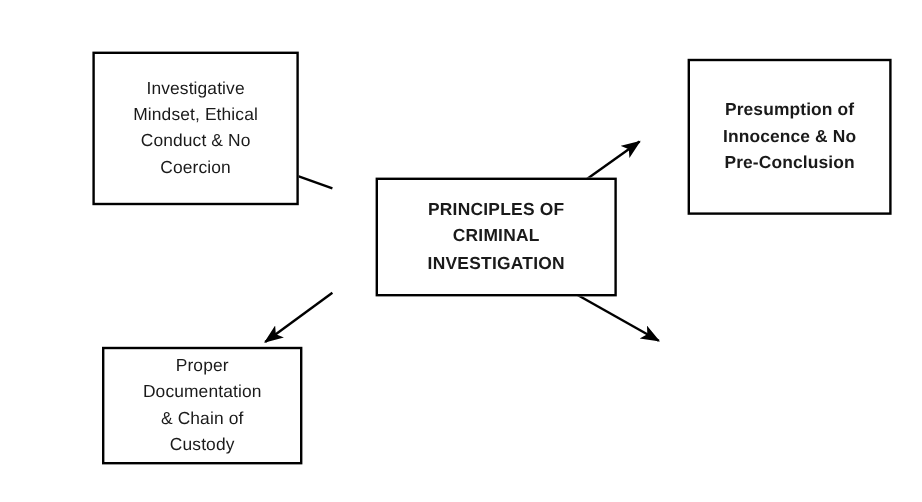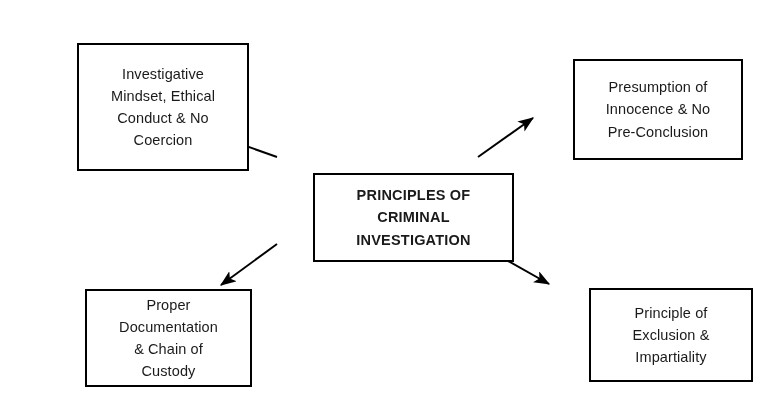--- a/index.html
+++ b/index.html
@@ -41,42 +41,43 @@
   .node-label {
     display: block;
     white-space: pre-line;
     line-height: 1.52;
     font-size: 14.5px;
     letter-spacing: 0.1px;
     padding: 0 4px;
   }
   #node-center {
     left: 277px;
-    top: 173px;
+    top: 148px;
     width: 201px;
-    height: 89px;
+    height: 99px;
     border-width: 2px;
   }
   #node-center .node-label {
     font-weight: bold;
     font-size: 14.5px;
     line-height: 1.55;
     letter-spacing: 0.2px;
   }
   #node-tl {
     left: 41px;
     top: 43px;
     width: 172px;
     height: 128px;
   }
   #node-tr {
     left: 537px;
-    top: 59px;
+    top: 49px;
     width: 170px;
-    height: 101px;
+    height: 130px;
+    font-weight: bold;
   }
   #node-bl {
     left: 49px;
     top: 289px;
     width: 167px;
     height: 98px;
   }
   #node-br {
     left: 553px;
     top: 288px;
@@ -124,19 +125,14 @@
 INVESTIGATION</span>
   </div>
 
   <div class="node" id="node-bl">
     <span class="node-label">Proper
 Documentation
 &amp; Chain of
 Custody</span>
   </div>
 
-  <div class="node" id="node-br">
-    <span class="node-label">Principle of
-Exclusion &amp;
-Impartiality</span>
-  </div>
 
 </div>
 
 </body></html>

